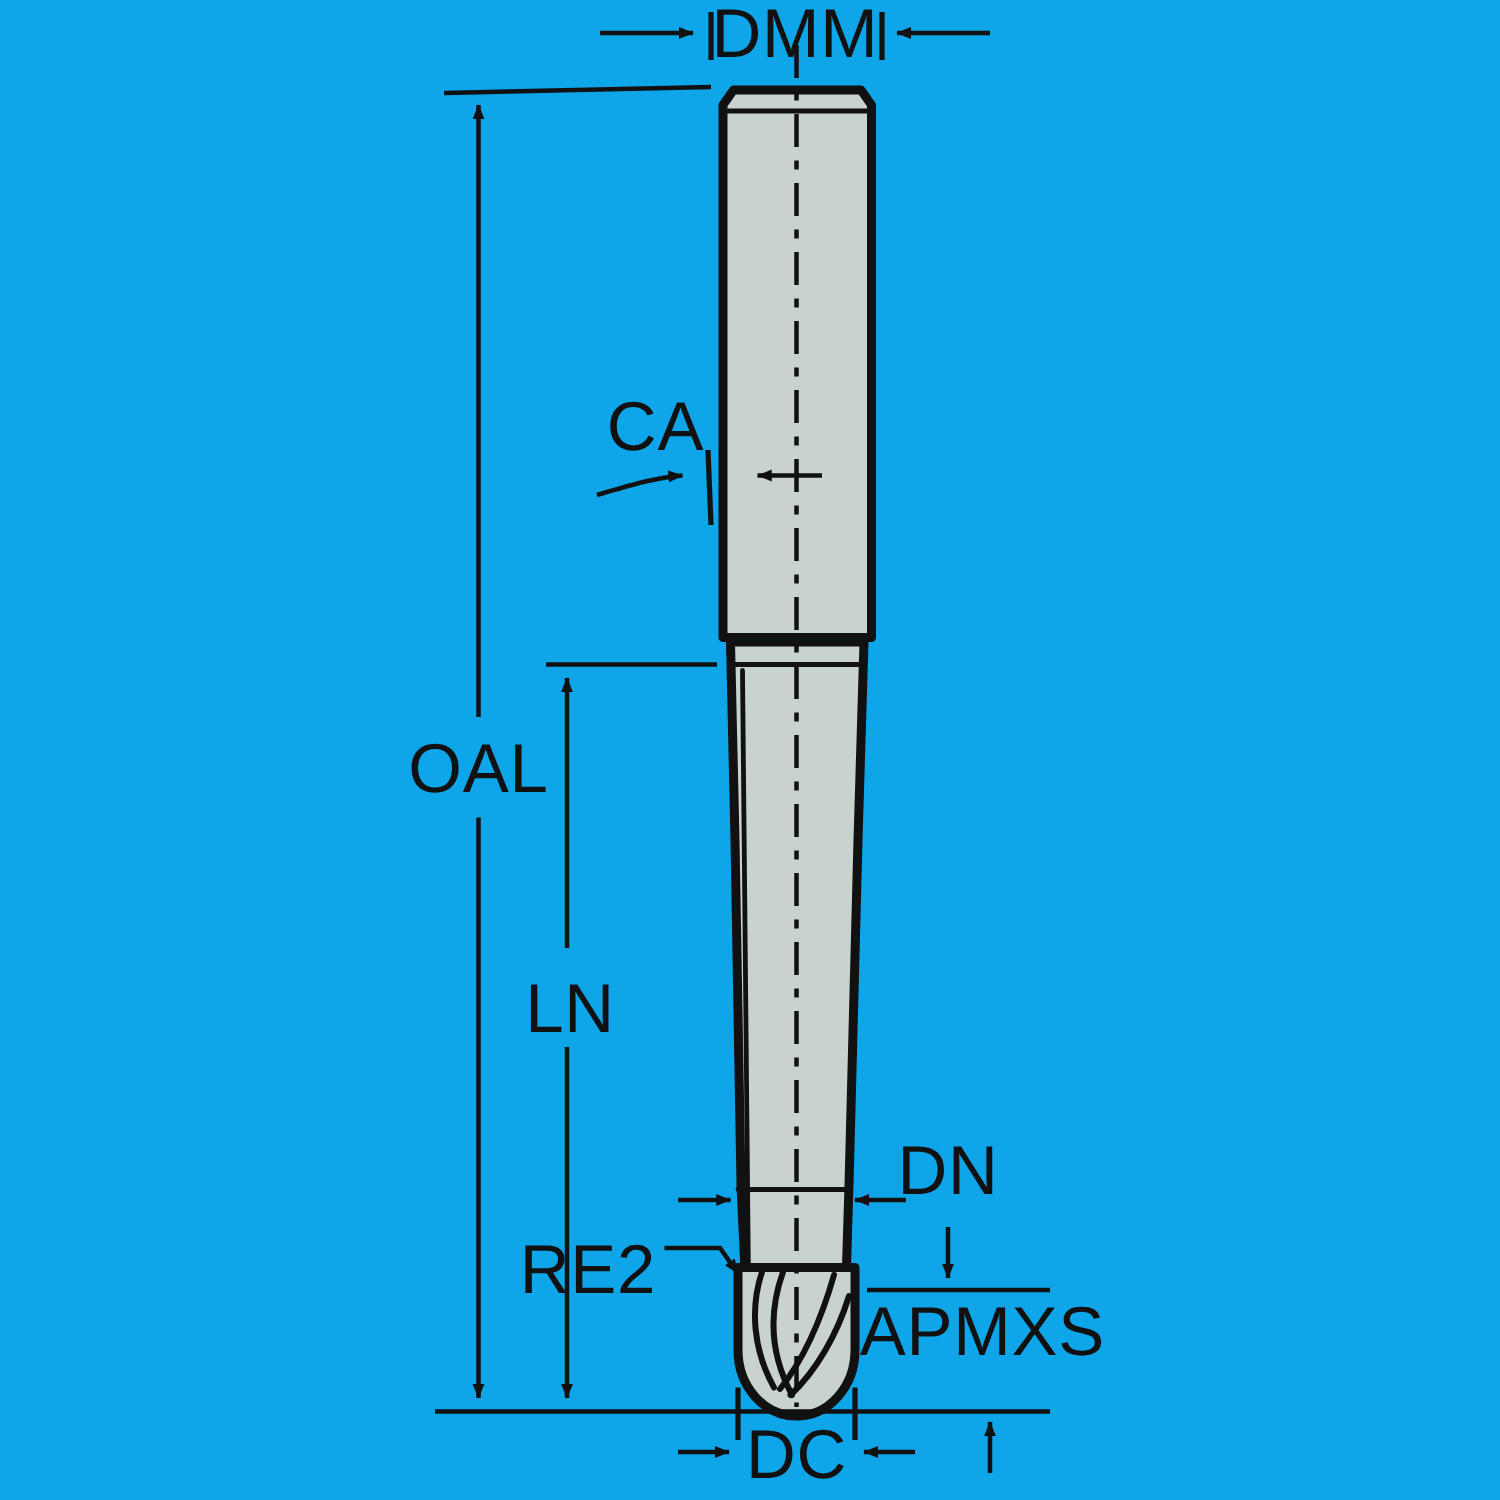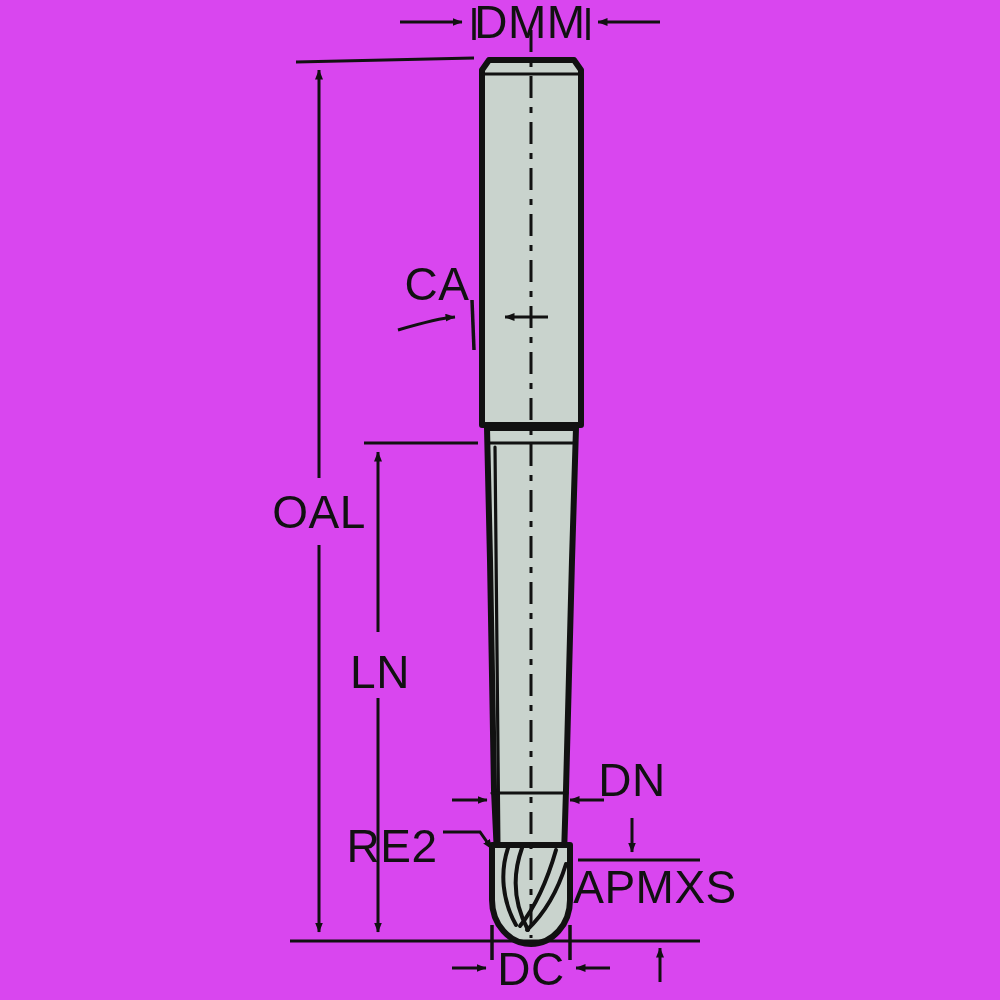--- a/index.html
+++ b/index.html
@@ -10,21 +10,21 @@
   body {
     width: 1000px;
     height: 1000px;
     font-family: "Liberation Sans", sans-serif;
     overflow: hidden;
   }
   #drawing-root {
     position: relative;
     width: 1000px;
     height: 1000px;
-    background: #d946ef;
+    background: #0ea5e9;
   }
   svg#tool-drawing {
     display: block;
     width: 1000px;
     height: 1000px;
   }
   .dim-label {
     font-family: "Liberation Sans", sans-serif;
     font-size: 46px;
     font-weight: 400;

